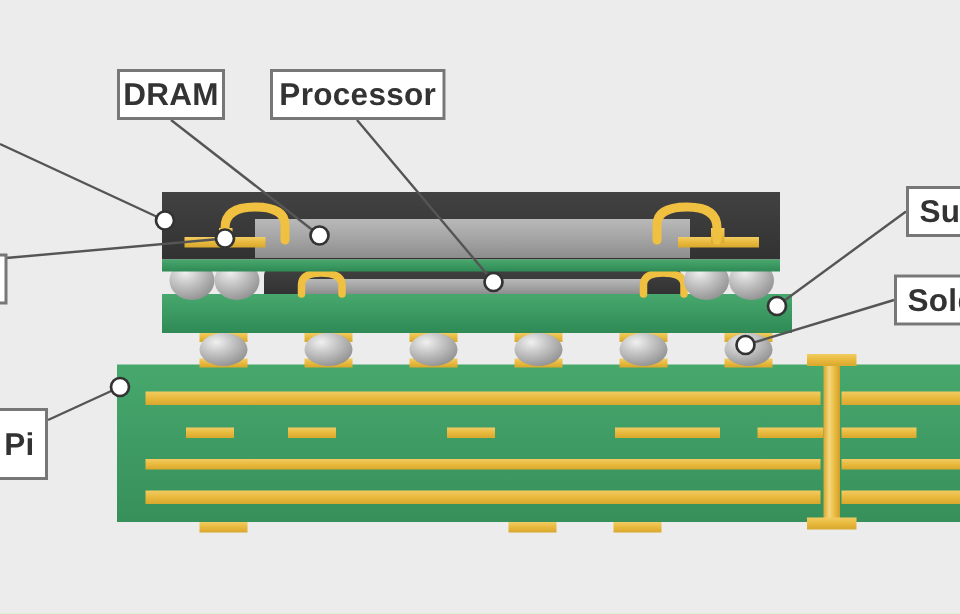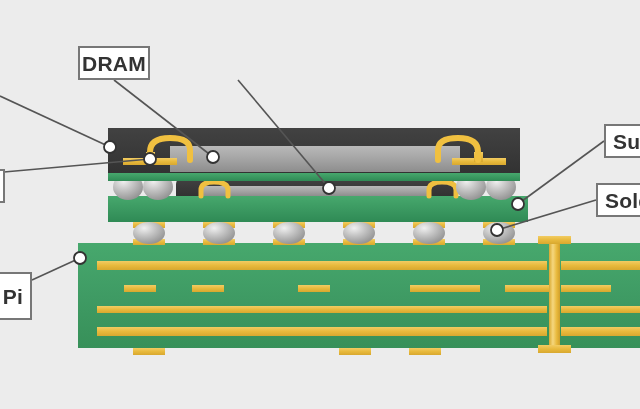--- a/index.html
+++ b/index.html
@@ -232,20 +232,23 @@
 
     <g stroke="#777777" stroke-width="2" fill="#ffffff">
       <rect x="-30" y="170" width="34" height="32"></rect>
     </g>
   </svg>
 
   <div class="calloutBox" style="left:78px; top:46px; width:72px; height:34px;">
     <span>DRAM</span>
   </div>
 
+  <div class="calloutBox" style="left:180px; top:46px; width:117px; height:34px;">
+    <span>Processor</span>
+  </div>
 
   <div class="calloutBox" style="left:604px; top:124px; width:60px; height:34px; justify-content:flex-start;">
     <span>Sub</span>
   </div>
 
   <div class="calloutBox" style="left:596px; top:183px; width:68px; height:34px; justify-content:flex-start;">
     <span>Sold</span>
   </div>
 
   <div class="calloutBox" style="left:-24px; top:272px; width:56px; height:48px; justify-content:flex-end;">

